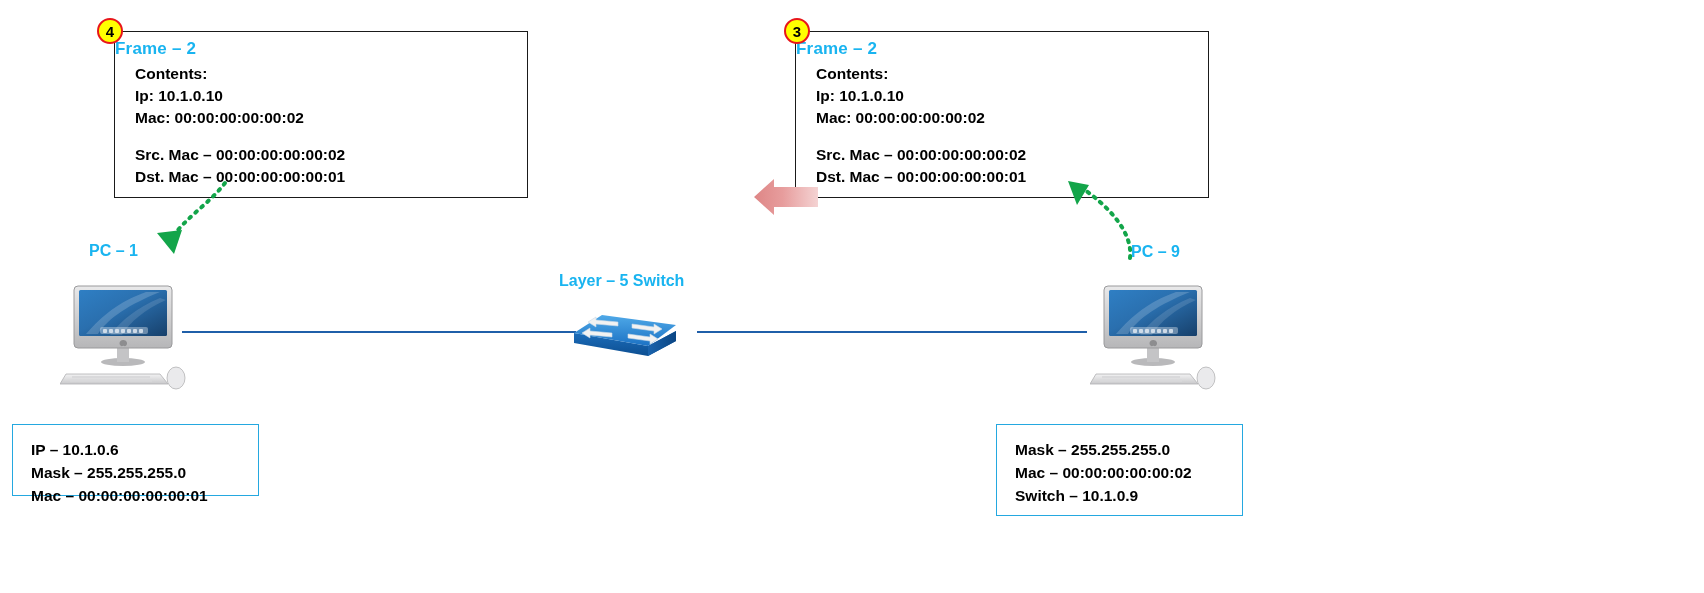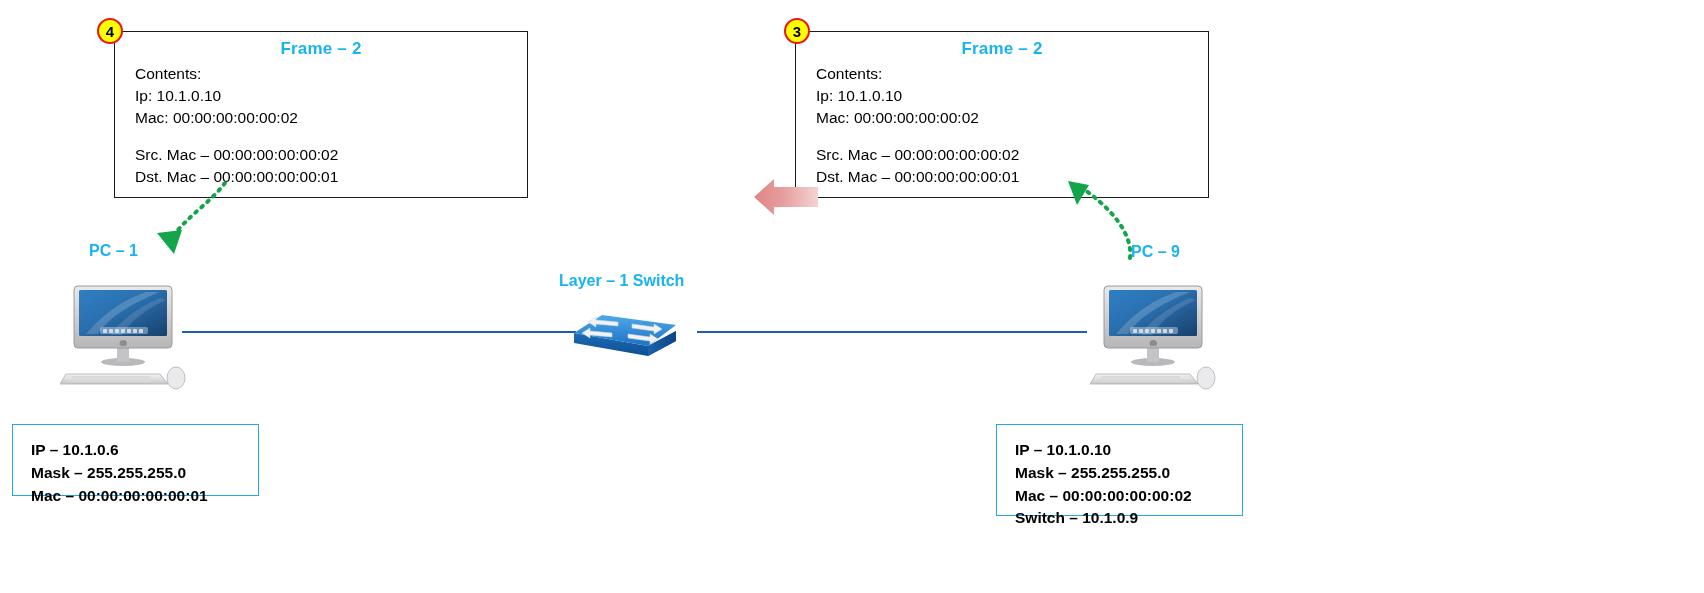--- a/index.html
+++ b/index.html
@@ -23,27 +23,26 @@
   .frame-box {
     position: absolute;
     border: 1.5px solid #1a1a1a;
     background: #ffffff;
     box-sizing: border-box;
   }
   .frame-title {
     color: #19b4f0;
     font-weight: bold;
     font-size: 17px;
-    text-align: center;
     margin-top: 7px;
     letter-spacing: .2px;
   }
   .frame-body {
     font-size: 15.5px;
-    font-weight: normal;
+    font-weight: bold;
     color: #000000;
     line-height: 1.42;
     margin-left: 20px;
     margin-top: 4px;
     white-space: nowrap;
   }
   .frame-gap { height: 15px; }
 
   
   .marker {
@@ -143,21 +142,21 @@
         <stop offset="0%" stop-color="#f4d3d3"></stop>
         <stop offset="55%" stop-color="#e79d9d"></stop>
         <stop offset="100%" stop-color="#de8686"></stop>
       </linearGradient>
     </defs>
     <polygon points="66,5 66,25 22,25 22,33 2,15 22,-3 22,5" fill="url(#pinkGrad)"></polygon>
   </svg>
 
   <div class="cyan-label" style="left:89px; top:242px;">PC – 1</div>
   <div class="cyan-label" style="left:1131px; top:243px;">PC – 9</div>
-  <div class="cyan-label" style="left:559px; top:272px;">Layer – 1 Switch</div>
+  <div class="cyan-label" style="left:559px; top:272px;">Layer – 5 Switch</div>
 
   <div class="link-line" style="left:182px; top:331px; width:394px;"></div>
   <div class="link-line" style="left:697px; top:331px; width:390px;"></div>
 
   <svg class="abs" style="left:570px; top:303px; width:110px; height:62px;" viewBox="0 0 110 62">
     <defs>
       <linearGradient id="swTop" x1="0" y1="0" x2="0" y2="1">
         <stop offset="0%" stop-color="#4fa9e8"></stop>
         <stop offset="100%" stop-color="#1c72c4"></stop>
       </linearGradient>
@@ -275,19 +274,18 @@
     <ellipse cx="116" cy="96" rx="9" ry="11" fill="#eaeaec" stroke="#b2b2b4" stroke-width="0.8"></ellipse>
   </svg>
 
   <div class="info-box" style="left:12px; top:424px; width:247px; height:72px;">
     <div class="info-line">IP – 10.1.0.6</div>
     <div class="info-line">Mask – 255.255.255.0</div>
     <div class="info-line">Mac – 00:00:00:00:00:01</div>
   </div>
 
   <div class="info-box" style="left:996px; top:424px; width:247px; height:92px;">
-    <div class="info-line">IP – 10.1.0.10</div>
     <div class="info-line">Mask – 255.255.255.0</div>
     <div class="info-line">Mac – 00:00:00:00:00:02</div>
     <div class="info-line">Switch – 10.1.0.9</div>
   </div>
 
 </div>
 
 </body></html>

